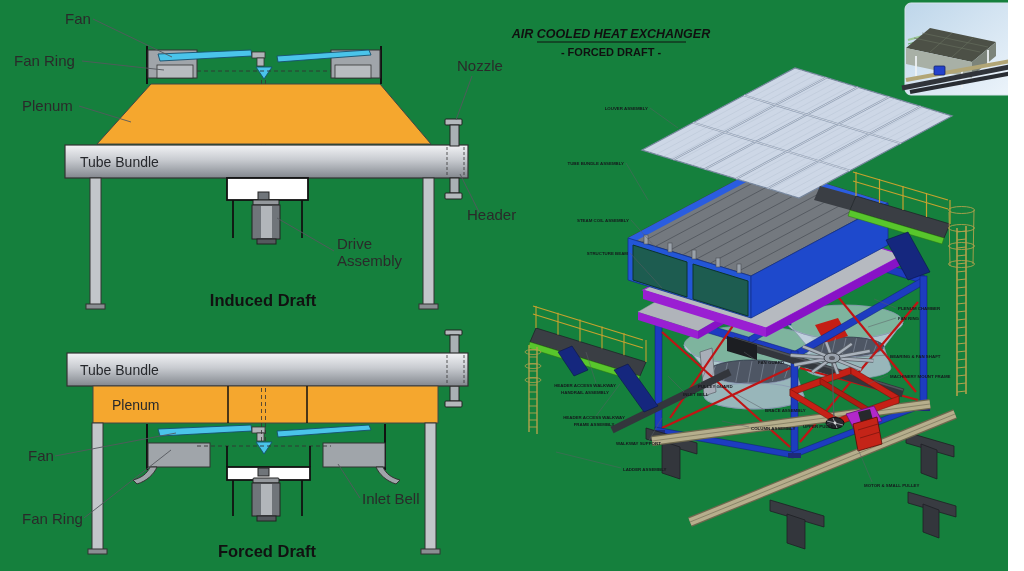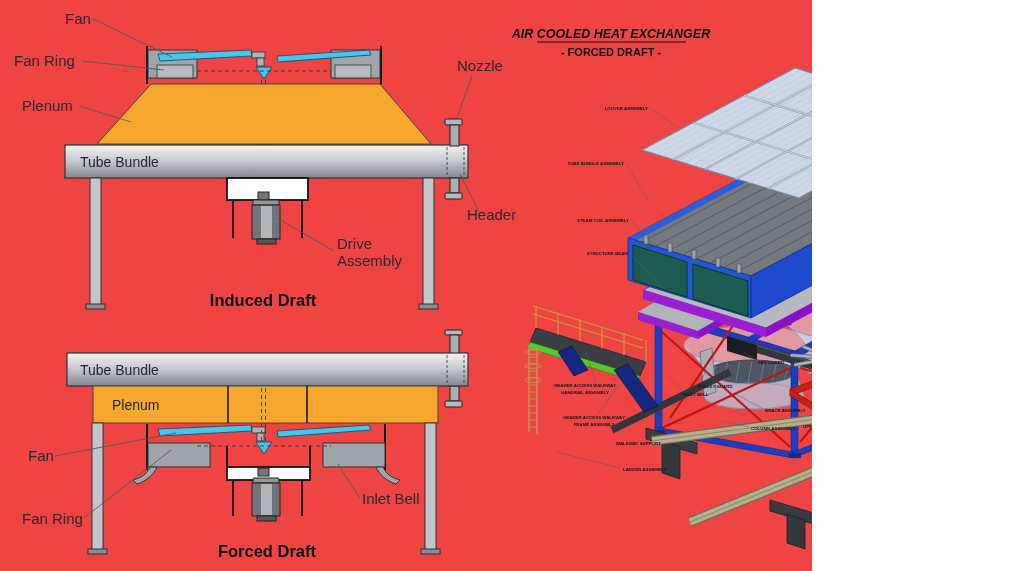--- a/index.html
+++ b/index.html
@@ -1,16 +1,16 @@
 <!DOCTYPE html>
 <html><head>
 <meta charset="utf-8">
 <style>
   html,body{margin:0;padding:0;background:#ffffff;}
-  .stage{position:relative;width:812px;height:571px;background:#ef4444;overflow:hidden;
+  .stage{position:relative;width:1008px;height:571px;background:#15803d;overflow:hidden;
          font-family:"Liberation Sans",sans-serif;}
   svg{position:absolute;left:0;top:0;}
   text{font-family:"Liberation Sans",sans-serif;}
   .llbl{font-size:15px;fill:#2a2a2a;}
   .dlbl{font-size:14px;fill:#26282c;}
   .ltitle{font-size:16.5px;font-weight:bold;fill:#111;}
   .rtitle{font-size:12.5px;font-weight:bold;font-style:italic;fill:#101010;}
   .rsub{font-size:11px;font-weight:bold;fill:#101010;}
   .rlbl{font-size:4.4px;font-weight:bold;fill:#15181c;}
   .leader{stroke:#55585e;stroke-width:0.9;fill:none;}

